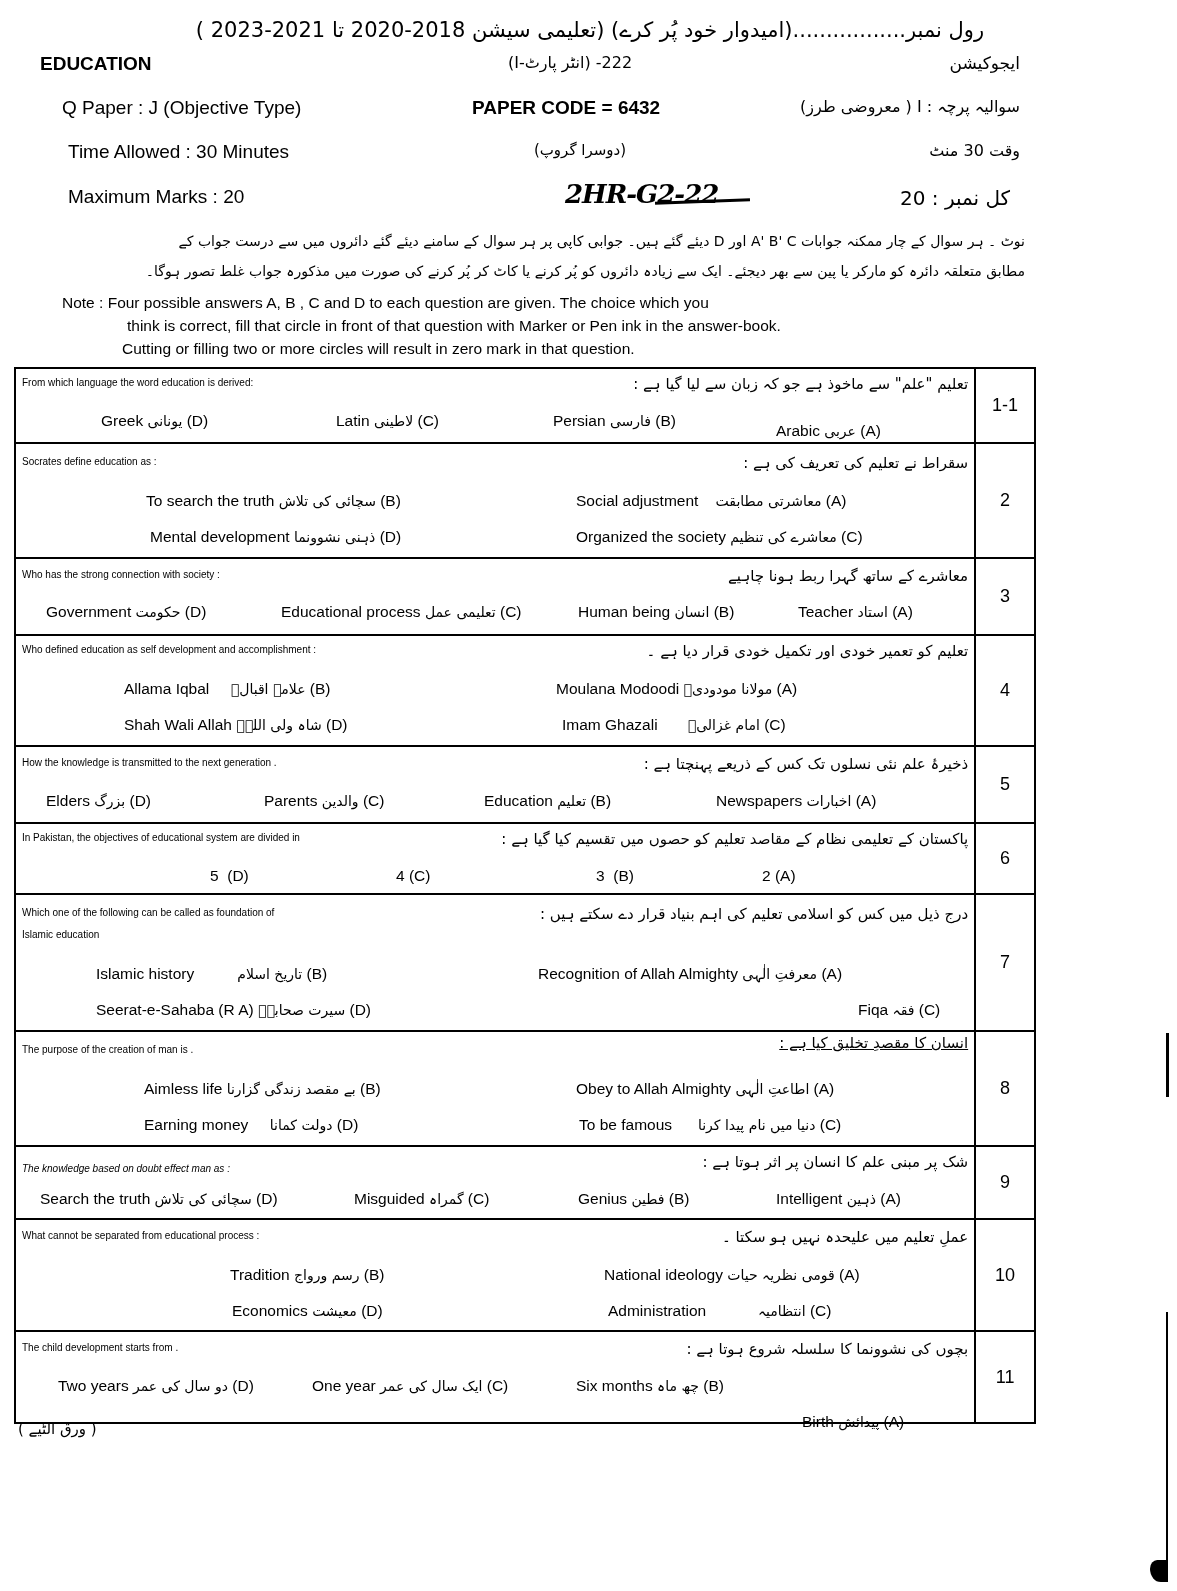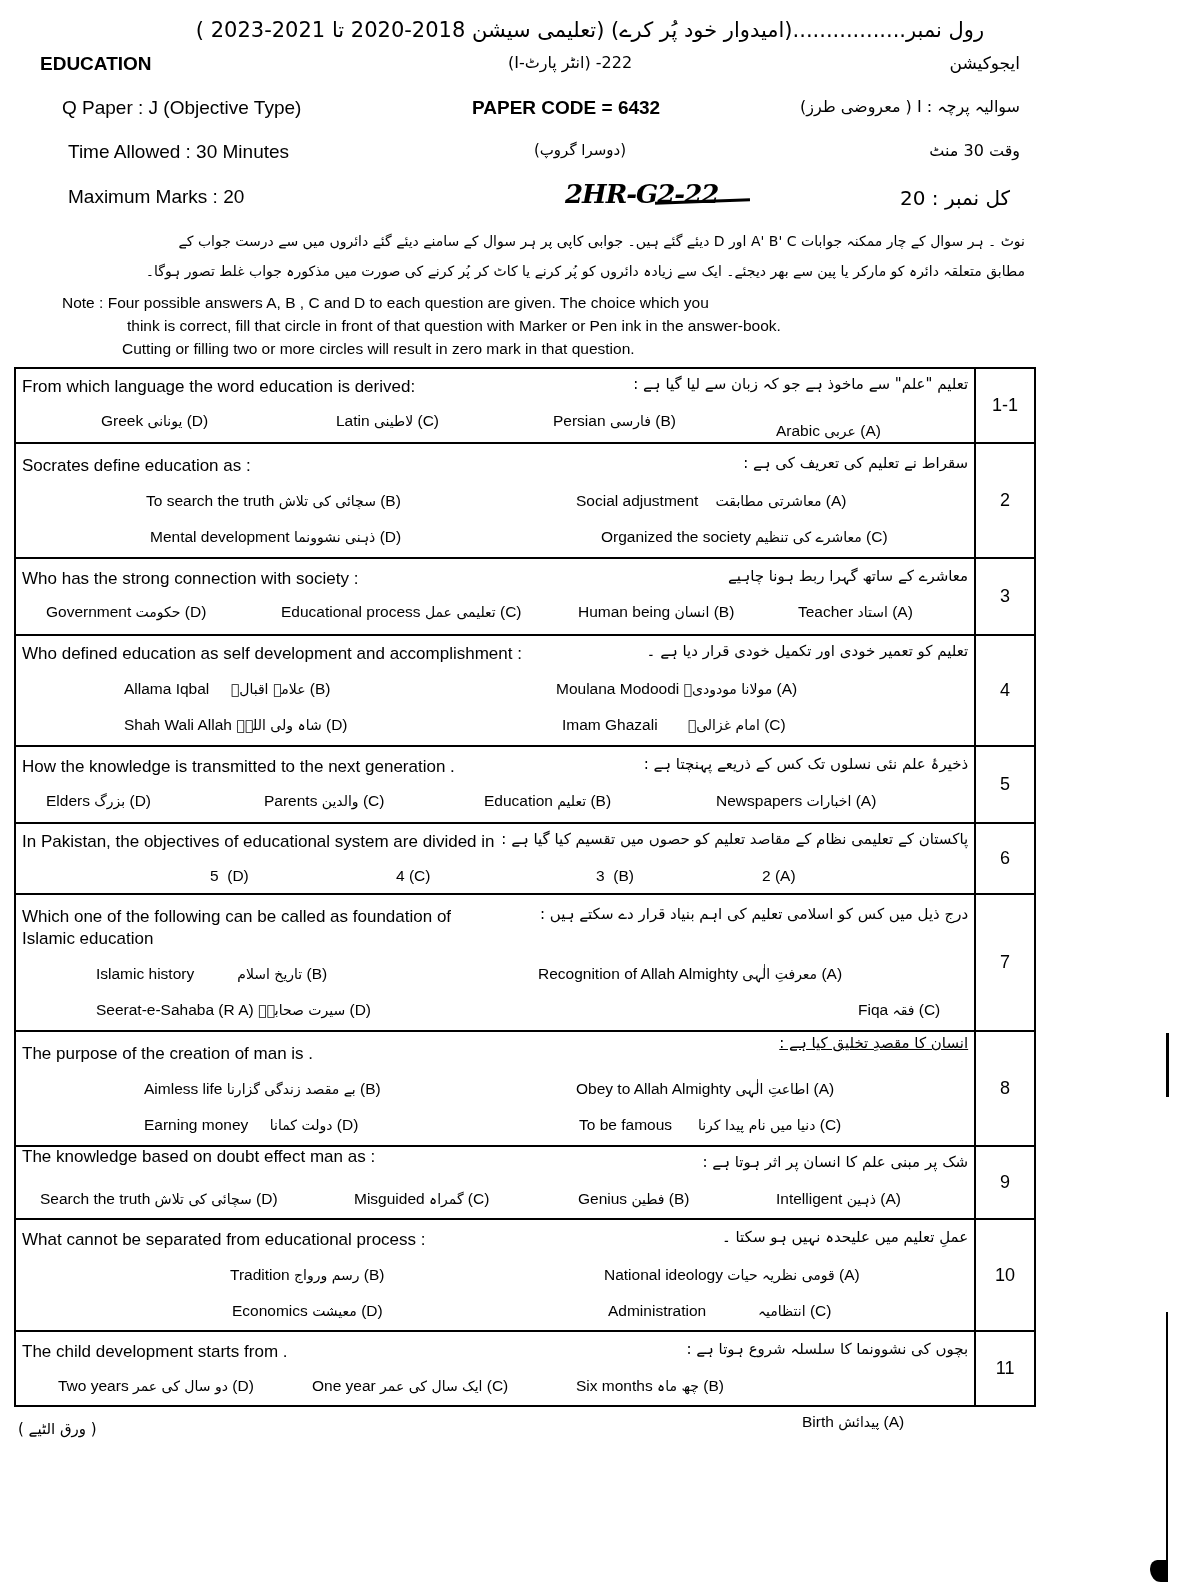--- a/index.html
+++ b/index.html
@@ -8,21 +8,21 @@
   .ur { font-family:"DejaVu Sans", sans-serif; direction:rtl; unicode-bidi:embed; }
   .hdr { font-size:19px; }
   .bold { font-weight:bold; }
   .handwrite { font-family:"DejaVu Serif", serif; font-style:italic; font-weight:bold; font-size:26px; letter-spacing:-1px; }
   .note { font-size:15.5px; }
   .note-ur { font-size:14px; }
   table.q { position:absolute; left:14px; top:367px; width:1022px; border-collapse:collapse; }
   table.q td { border:2px solid #000; vertical-align:top; padding:0; }
   td.qbody { position:relative; width:962px; }
   td.qnum { width:58px; text-align:center; vertical-align:middle !important; font-size:18px; }
-  .qtext { position:absolute; left:6px; font-size:17px; }
+  .qtext { position:absolute; left:6px; font-size:10px; }
   .qur { position:absolute; right:6px; font-size:15px; }
   .opt { position:absolute; font-size:15.5px; }
   .opt .u { font-family:"DejaVu Sans", sans-serif; font-size:14px; }
   .scan-line { position:absolute; background:#000; }
 </style>
 </head>
 <body>
 
 <div class="abs ur hdr" style="left:160px; top:18px; width:860px; text-align:center; font-size:21px;">رول نمبر.................(امیدوار خود پُر کرے) (تعلیمی سیشن 2018-2020 تا 2021-2023 )</div>
 
@@ -64,21 +64,21 @@
     <td class="qnum">1-1</td>
   </tr>
 
   <tr style="height:115px;">
     <td class="qbody">
       <div class="qtext" style="top:12px;">Socrates define education as :</div>
       <div class="qur ur" style="top:10px;">سقراط نے تعلیم کی تعریف کی ہے :</div>
       <div class="opt" style="left:130px; top:48px;"><span>To search the truth</span> <span class="u">سچائی کی تلاش</span> <span>(B)</span></div>
       <div class="opt" style="left:560px; top:48px;"><span>Social adjustment</span> &nbsp;&nbsp; <span class="u">معاشرتی مطابقت</span> <span>(A)</span></div>
       <div class="opt" style="left:134px; top:84px;"><span>Mental development</span> <span class="u">ذہنی نشوونما</span> <span>(D)</span></div>
-      <div class="opt" style="left:585px; top:84px;"><span>Organized the society</span> <span class="u">معاشرے کی تنظیم</span> <span>(C)</span></div>
+      <div class="opt" style="left:560px; top:84px;"><span>Organized the society</span> <span class="u">معاشرے کی تنظیم</span> <span>(C)</span></div>
     </td>
     <td class="qnum">2</td>
   </tr>
 
   <tr style="height:77px;">
     <td class="qbody">
       <div class="qtext" style="top:10px;">Who has the strong connection with society :</div>
       <div class="qur ur" style="top:8px;">معاشرے کے ساتھ گہرا ربط ہونا چاہیے</div>
       <div class="opt" style="left:30px; top:44px;"><span>Government</span> <span class="u">حکومت</span> <span>(D)</span></div>
       <div class="opt" style="left:265px; top:44px;"><span>Educational process</span> <span class="u">تعلیمی عمل</span> <span>(C)</span></div>
@@ -144,21 +144,21 @@
       <div class="opt" style="left:128px; top:48px;"><span>Aimless life</span> <span class="u">بے مقصد زندگی گزارنا</span> <span>(B)</span></div>
       <div class="opt" style="left:560px; top:48px;"><span>Obey to Allah Almighty</span> <span class="u">اطاعتِ الٰہی</span> <span>(A)</span></div>
       <div class="opt" style="left:128px; top:84px;"><span>Earning money</span> &nbsp;&nbsp;&nbsp; <span class="u">دولت کمانا</span> <span>(D)</span></div>
       <div class="opt" style="left:563px; top:84px;"><span>To be famous</span> &nbsp;&nbsp;&nbsp;&nbsp; <span class="u">دنیا میں نام پیدا کرنا</span> <span>(C)</span></div>
     </td>
     <td class="qnum">8</td>
   </tr>
 
   <tr style="height:73px;">
     <td class="qbody">
-      <div class="qtext" style="top:0;">The knowledge based on doubt effect man as :</div>
+      <div class="qtext" style="top:16px;font-style:italic;">The knowledge based on doubt effect man as :</div>
       <div class="qur ur" style="top:6px;">شک پر مبنی علم کا انسان پر اثر ہوتا ہے :</div>
       <div class="opt" style="left:24px; top:43px;"><span>Search the truth</span> <span class="u">سچائی کی تلاش</span> <span>(D)</span></div>
       <div class="opt" style="left:338px; top:43px;"><span>Misguided</span> <span class="u">گمراہ</span> <span>(C)</span></div>
       <div class="opt" style="left:562px; top:43px;"><span>Genius</span> <span class="u">فطین</span> <span>(B)</span></div>
       <div class="opt" style="left:760px; top:43px;"><span>Intelligent</span> <span class="u">ذہین</span> <span>(A)</span></div>
     </td>
     <td class="qnum">9</td>
   </tr>
 
   <tr style="height:112px;">
@@ -166,21 +166,21 @@
       <div class="qtext" style="top:10px;">What cannot be separated from educational process :</div>
       <div class="qur ur" style="top:8px;">عملِ تعلیم میں علیحدہ نہیں ہو سکتا ۔</div>
       <div class="opt" style="left:214px; top:46px;"><span>Tradition</span> <span class="u">رسم ورواج</span> <span>(B)</span></div>
       <div class="opt" style="left:588px; top:46px;"><span>National ideology</span> <span class="u">قومی نظریہ حیات</span> <span>(A)</span></div>
       <div class="opt" style="left:216px; top:82px;"><span>Economics</span> <span class="u">معیشت</span> <span>(D)</span></div>
       <div class="opt" style="left:592px; top:82px;"><span>Administration</span> &nbsp;&nbsp;&nbsp;&nbsp;&nbsp;&nbsp;&nbsp;&nbsp;&nbsp;&nbsp; <span class="u">انتظامیہ</span> <span>(C)</span></div>
     </td>
     <td class="qnum">10</td>
   </tr>
 
-  <tr style="height:75px;">
+  <tr style="height:92px;">
     <td class="qbody">
       <div class="qtext" style="top:10px;">The child development starts from .</div>
       <div class="qur ur" style="top:8px;">بچوں کی نشوونما کا سلسلہ شروع ہوتا ہے :</div>
       <div class="opt" style="left:42px; top:45px;"><span>Two years</span> <span class="u">دو سال کی عمر</span> <span>(D)</span></div>
       <div class="opt" style="left:296px; top:45px;"><span>One year</span> <span class="u">ایک سال کی عمر</span> <span>(C)</span></div>
       <div class="opt" style="left:560px; top:45px;"><span>Six months</span> <span class="u">چھ ماہ</span> <span>(B)</span></div>
       <div class="opt" style="left:786px; top:45px;margin-top:36px;"><span>Birth</span> <span class="u">پیدائش</span> <span>(A)</span></div>
     </td>
     <td class="qnum">11</td>
   </tr>

